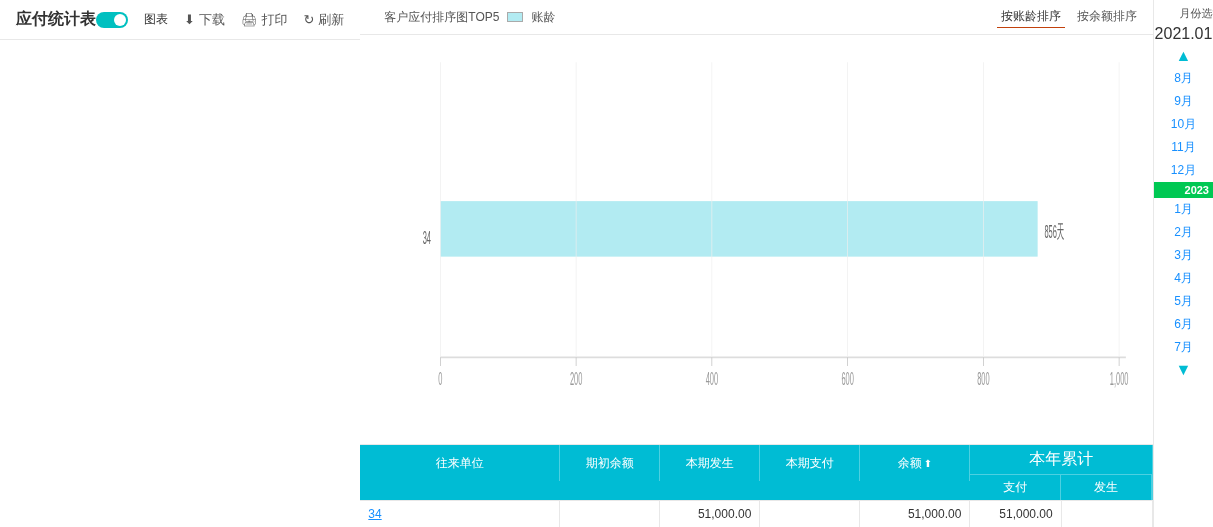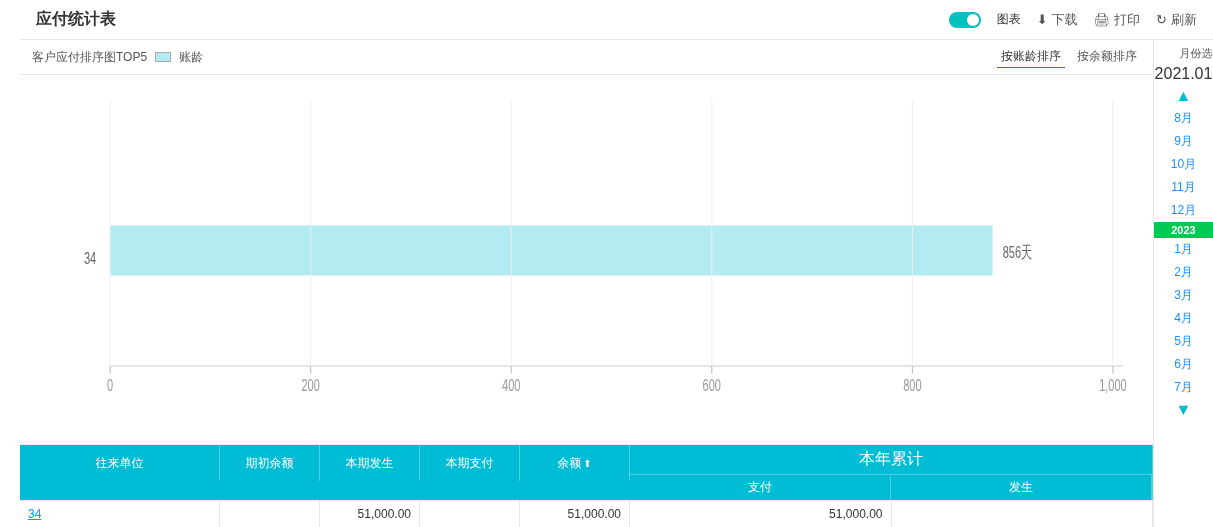--- a/index.html
+++ b/index.html
@@ -1,37 +1,37 @@
 <!DOCTYPE html>
 <html><head>
   <meta charset="utf-8">
   <style>
     * { box-sizing: border-box; margin: 0; padding: 0; }
     body { font-family: 'Microsoft YaHei', Arial, sans-serif; font-size: 12px; background: #f0f2f5; color: #333; }
 
-    .main-container { width: 1213px; height: 527px; display: flex; flex-direction: column; background: #fff; padding-left: 20px; }
+    .main-container { width: 1213px; height: 527px; display: flex; background: #fff; }
 
     
     .header { display: flex; align-items: center; justify-content: space-between; padding: 8px 16px; background: #fff; border-bottom: 1px solid #e8e8e8; height: 40px; }
     .header-title { font-size: 16px; font-weight: bold; color: #333; }
     .header-actions { display: flex; align-items: center; gap: 16px; }
     .toggle-wrap { display: flex; align-items: center; gap: 16px; }
     .toggle-switch { width: 32px; height: 16px; background: #00c0c0; border-radius: 8px; position: relative; cursor: pointer; }
     .toggle-knob { width: 12px; height: 12px; background: #fff; border-radius: 50%; position: absolute; top: 2px; right: 2px; }
     .action-btn { display: flex; align-items: center; gap: 4px; cursor: pointer; color: #555; font-size: 13px; }
 
     
     .content-area { display: flex; flex: 1; overflow: hidden; }
 
     
     .chart-panel { flex: 1; display: flex; flex-direction: column; overflow: hidden; }
 
     
     .chart-topbar { display: flex; align-items: center; justify-content: space-between; padding: 6px 12px; background: #fff; border-bottom: 1px solid #e8e8e8; }
-    .chart-legend { display: flex; align-items: center; gap: 8px; font-size: 12px; color: #555; }
+    .chart-legend { display: flex; align-items: center; gap: 8px; font-size: 12px; color: #555; margin-left: 12px; }
     .legend-color-box { width: 16px; height: 10px; background: #b2ebf2; border: 1px solid #aaa; }
     .sort-btns { display: flex; gap: 8px; }
     .sort-btn { font-size: 12px; color: #555; cursor: pointer; padding: 2px 4px; border-bottom: 1px solid transparent; }
     .sort-btn.active { color: #333; border-bottom: 1px solid #c2410c; }
 
     
     .chart-area { flex: 1; position: relative; background: #fff; padding: 10px 20px 0 60px; }
 
     
     .table-area { background: #fff; border-top: 1px solid #e8e8e8; }
@@ -47,21 +47,21 @@
     .td-qichu { width: 100px; border-right: 1px solid #e8e8e8; padding: 6px 8px; font-size: 12px; text-align: right; }
     .td-benfasheng { width: 100px; border-right: 1px solid #e8e8e8; padding: 6px 8px; font-size: 12px; text-align: right; }
     .td-benfazhifu { width: 100px; border-right: 1px solid #e8e8e8; padding: 6px 8px; font-size: 12px; text-align: right; }
 
     
     .sidebar { width: 60px; background: #fff; border-left: 1px solid #e8e8e8; display: flex; flex-direction: column; align-items: center; overflow: hidden; }
     .sidebar-title { font-size: 11px; color: #555; padding: 6px 4px 2px; text-align: center; white-space: nowrap; margin-left: 36px; }
     .sidebar-year-val { font-size: 16px; color: #333; padding: 2px 4px; text-align: center; }
     .sidebar-arrow { color: #00bcd4; font-size: 16px; cursor: pointer; padding: 2px; text-align: center; }
     .month-item { width: 100%; text-align: center; padding: 3px 4px; font-size: 12px; cursor: pointer; color: #1890ff; }
-    .month-item.year-badge { background: #00c853; color: #fff; font-weight: bold; font-size: 11px; padding: 2px 4px; }
+    .month-item.year-badge { background: #00c853; color: #fff; font-weight: bold; font-size: 11px; padding: 2px 4px; text-align: right; }
   </style>
 </head>
 <body>
 
 <div class="main-container">
 
   <div class="header">
     <span class="header-title">应付统计表</span>
     <div class="header-actions">
       <div class="toggle-wrap">

